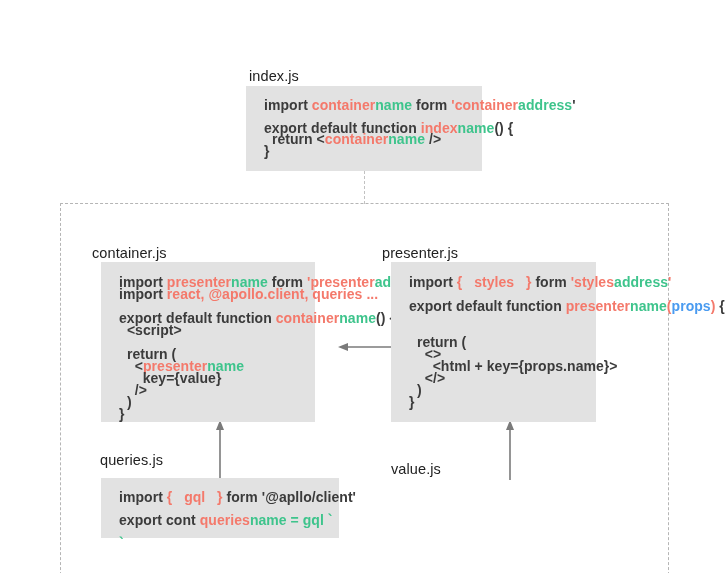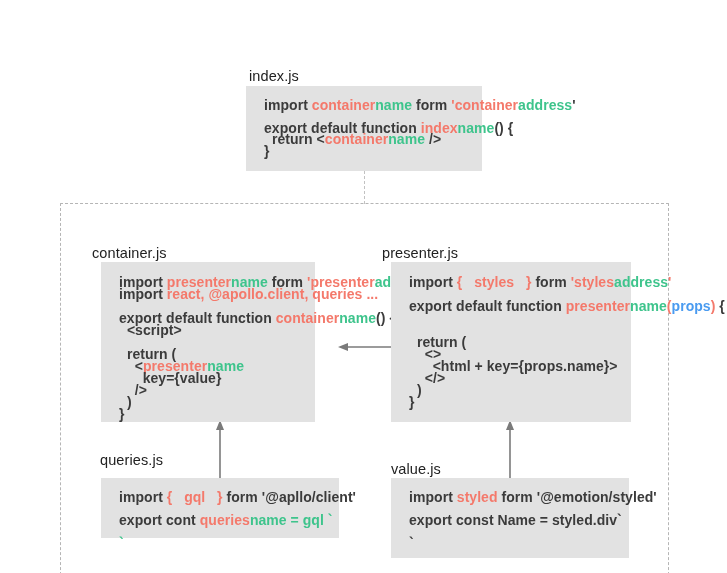--- a/index.html
+++ b/index.html
@@ -79,21 +79,21 @@
   
   #title-index   { left: 249px; top: 20px; }
   #box-index     { left: 246px; top: 38px; width: 236px; height: 85px; }
 
   
   #title-container { left: 92px; top: 197px; }
   #box-container   { left: 101px; top: 214px; width: 214px; height: 160px; }
 
   
   #title-presenter { left: 382px; top: 197px; }
-  #box-presenter   { left: 391px; top: 214px; width: 240px; height: 160px; }
+  #box-presenter   { left: 391px; top: 214px; width: 205px; height: 160px; }
 
   
   #title-queries { left: 100px; top: 404px; }
   #box-queries   { left: 101px; top: 430px; width: 238px; height: 60px; }
 
   
   #title-styles { left: 391px; top: 413px; }
   #box-styles   { left: 391px; top: 430px; width: 238px; height: 80px; }
 
   .code-box.tight pre { line-height: 12px; }
@@ -165,21 +165,14 @@
   <div class="file-title" id="title-queries">queries.js</div>
   <div class="code-box" id="box-queries">
     <pre><span class="d">import </span><span class="r">{</span><span class="d">   </span><span class="r">gql</span><span class="d">   </span><span class="r">}</span><span class="d"> form '@apllo/client'</span>
 
 <span class="d">export cont </span><span class="r">queries</span><span class="g">name = gql `</span>
 
 <span class="g">`</span></pre>
   </div>
 
   <div class="file-title" id="title-styles">value.js</div>
-  <div class="code-box" id="box-styles">
-    <pre><span class="d">import </span><span class="r">styled</span><span class="d"> form '@emotion/styled'</span>
-
-<span class="d">export const Name = styled.div`</span>
-
-<span class="d">`</span></pre>
-  </div>
 
 </div>
 
 </body></html>

